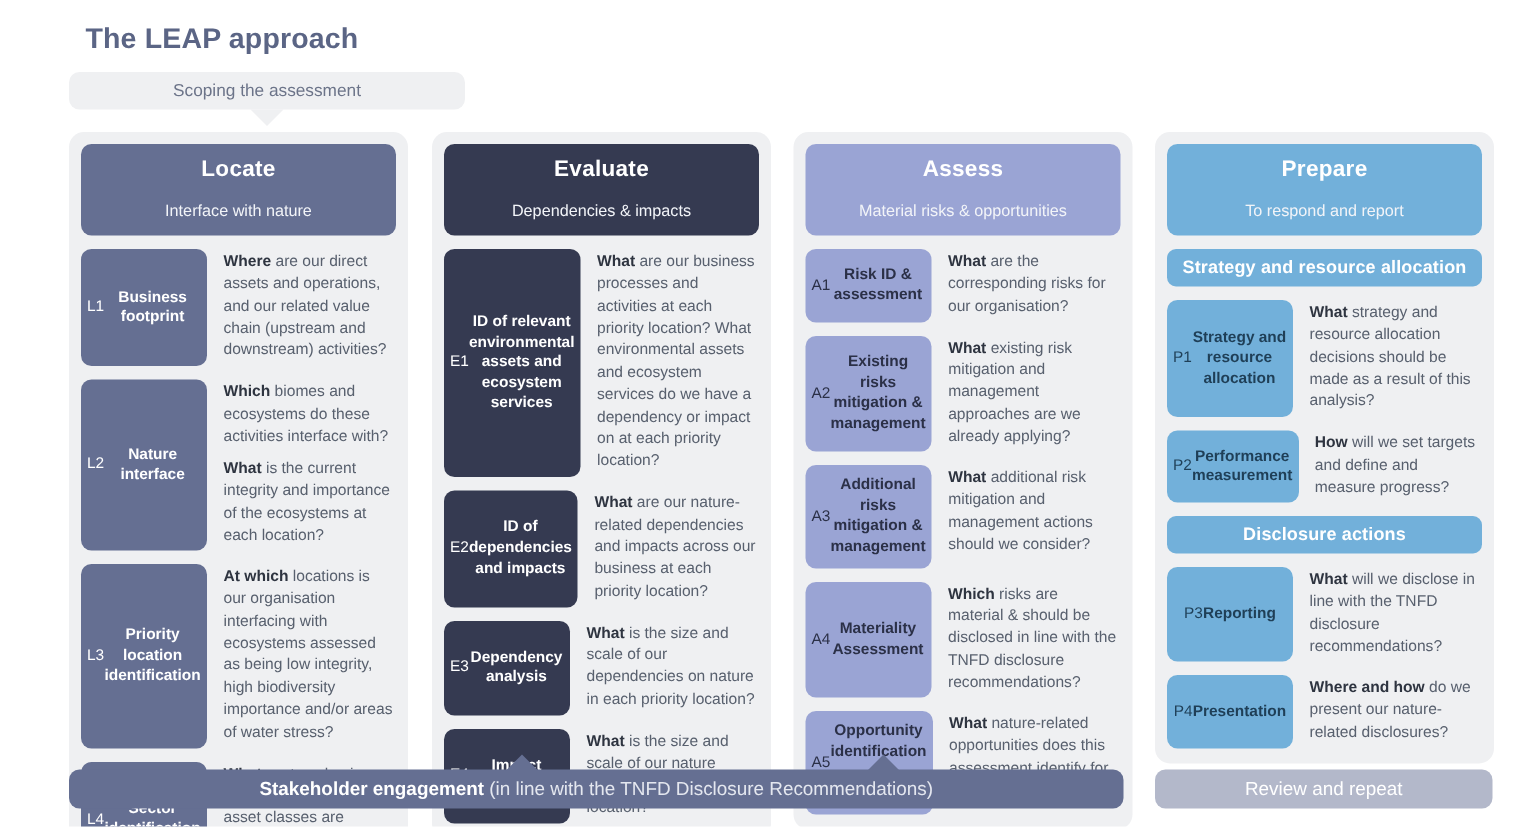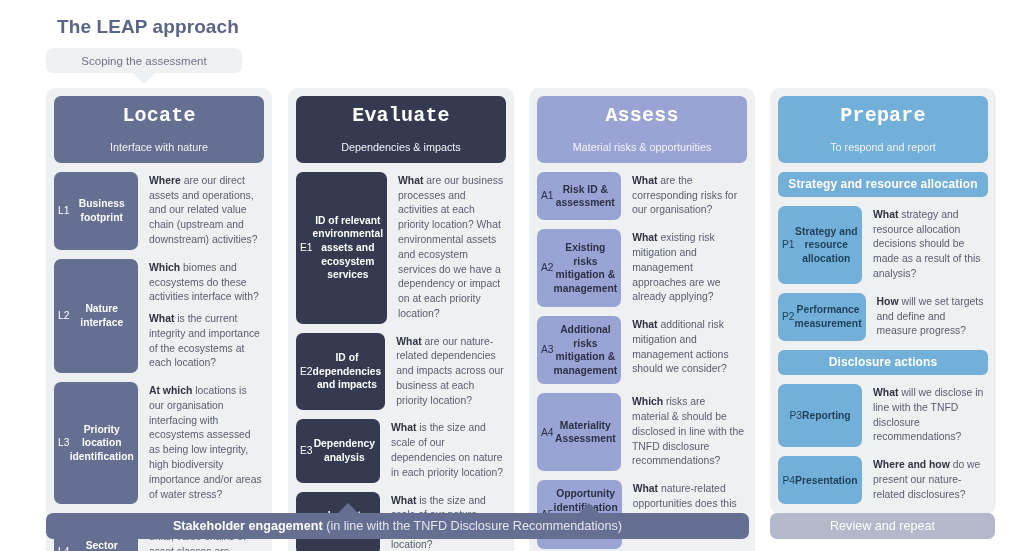--- a/index.html
+++ b/index.html
@@ -15,21 +15,21 @@
   .page-title {
     position: absolute;
     left: 57px; top: 16px;
     font-size: 19px;
     font-weight: bold;
     color: #5b6585;
     letter-spacing: 0.1px;
   }
 
   
-  .scoping-wrap { position: absolute; left: 46px; top: 48px; width: 196px; text-align: center; }
+  .scoping-wrap { position: absolute; left: 46px; top: 48px; width: 264px; text-align: center; }
   .scoping-box {
     background: #eff0f2;
     border-radius: 7px;
     height: 25px;
     display: flex; align-items: center; justify-content: center;
     color: #6c7489;
     font-size: 11.5px;
   }
   .scoping-arrow {
     position: absolute;
@@ -56,23 +56,22 @@
   .col-prepare  { left: 770px; }
 
   .col-header {
     border-radius: 7px;
     padding: 8px 6px 9px 6px;
     text-align: center;
     color: #ffffff;
     margin-bottom: 9px;
   }
   .col-header .ch-title {
-    font-size: 20px; font-weight: bold; line-height: 1.15;
+    font-size: 15px; font-weight: bold; line-height: 1.15;
     letter-spacing: 0.2px;
-    font-family: Liberation Mono, monospace;
   }
   .col-header .ch-sub {
     font-size: 10.8px; margin-top: 14px; line-height: 1.2;
     color: #f2f4f8;
   }
 
   
   .acc-locate   { background: #656f92; }
   .acc-evaluate { background: #353a51; }
   .acc-assess   { background: #9aa4d4; }

